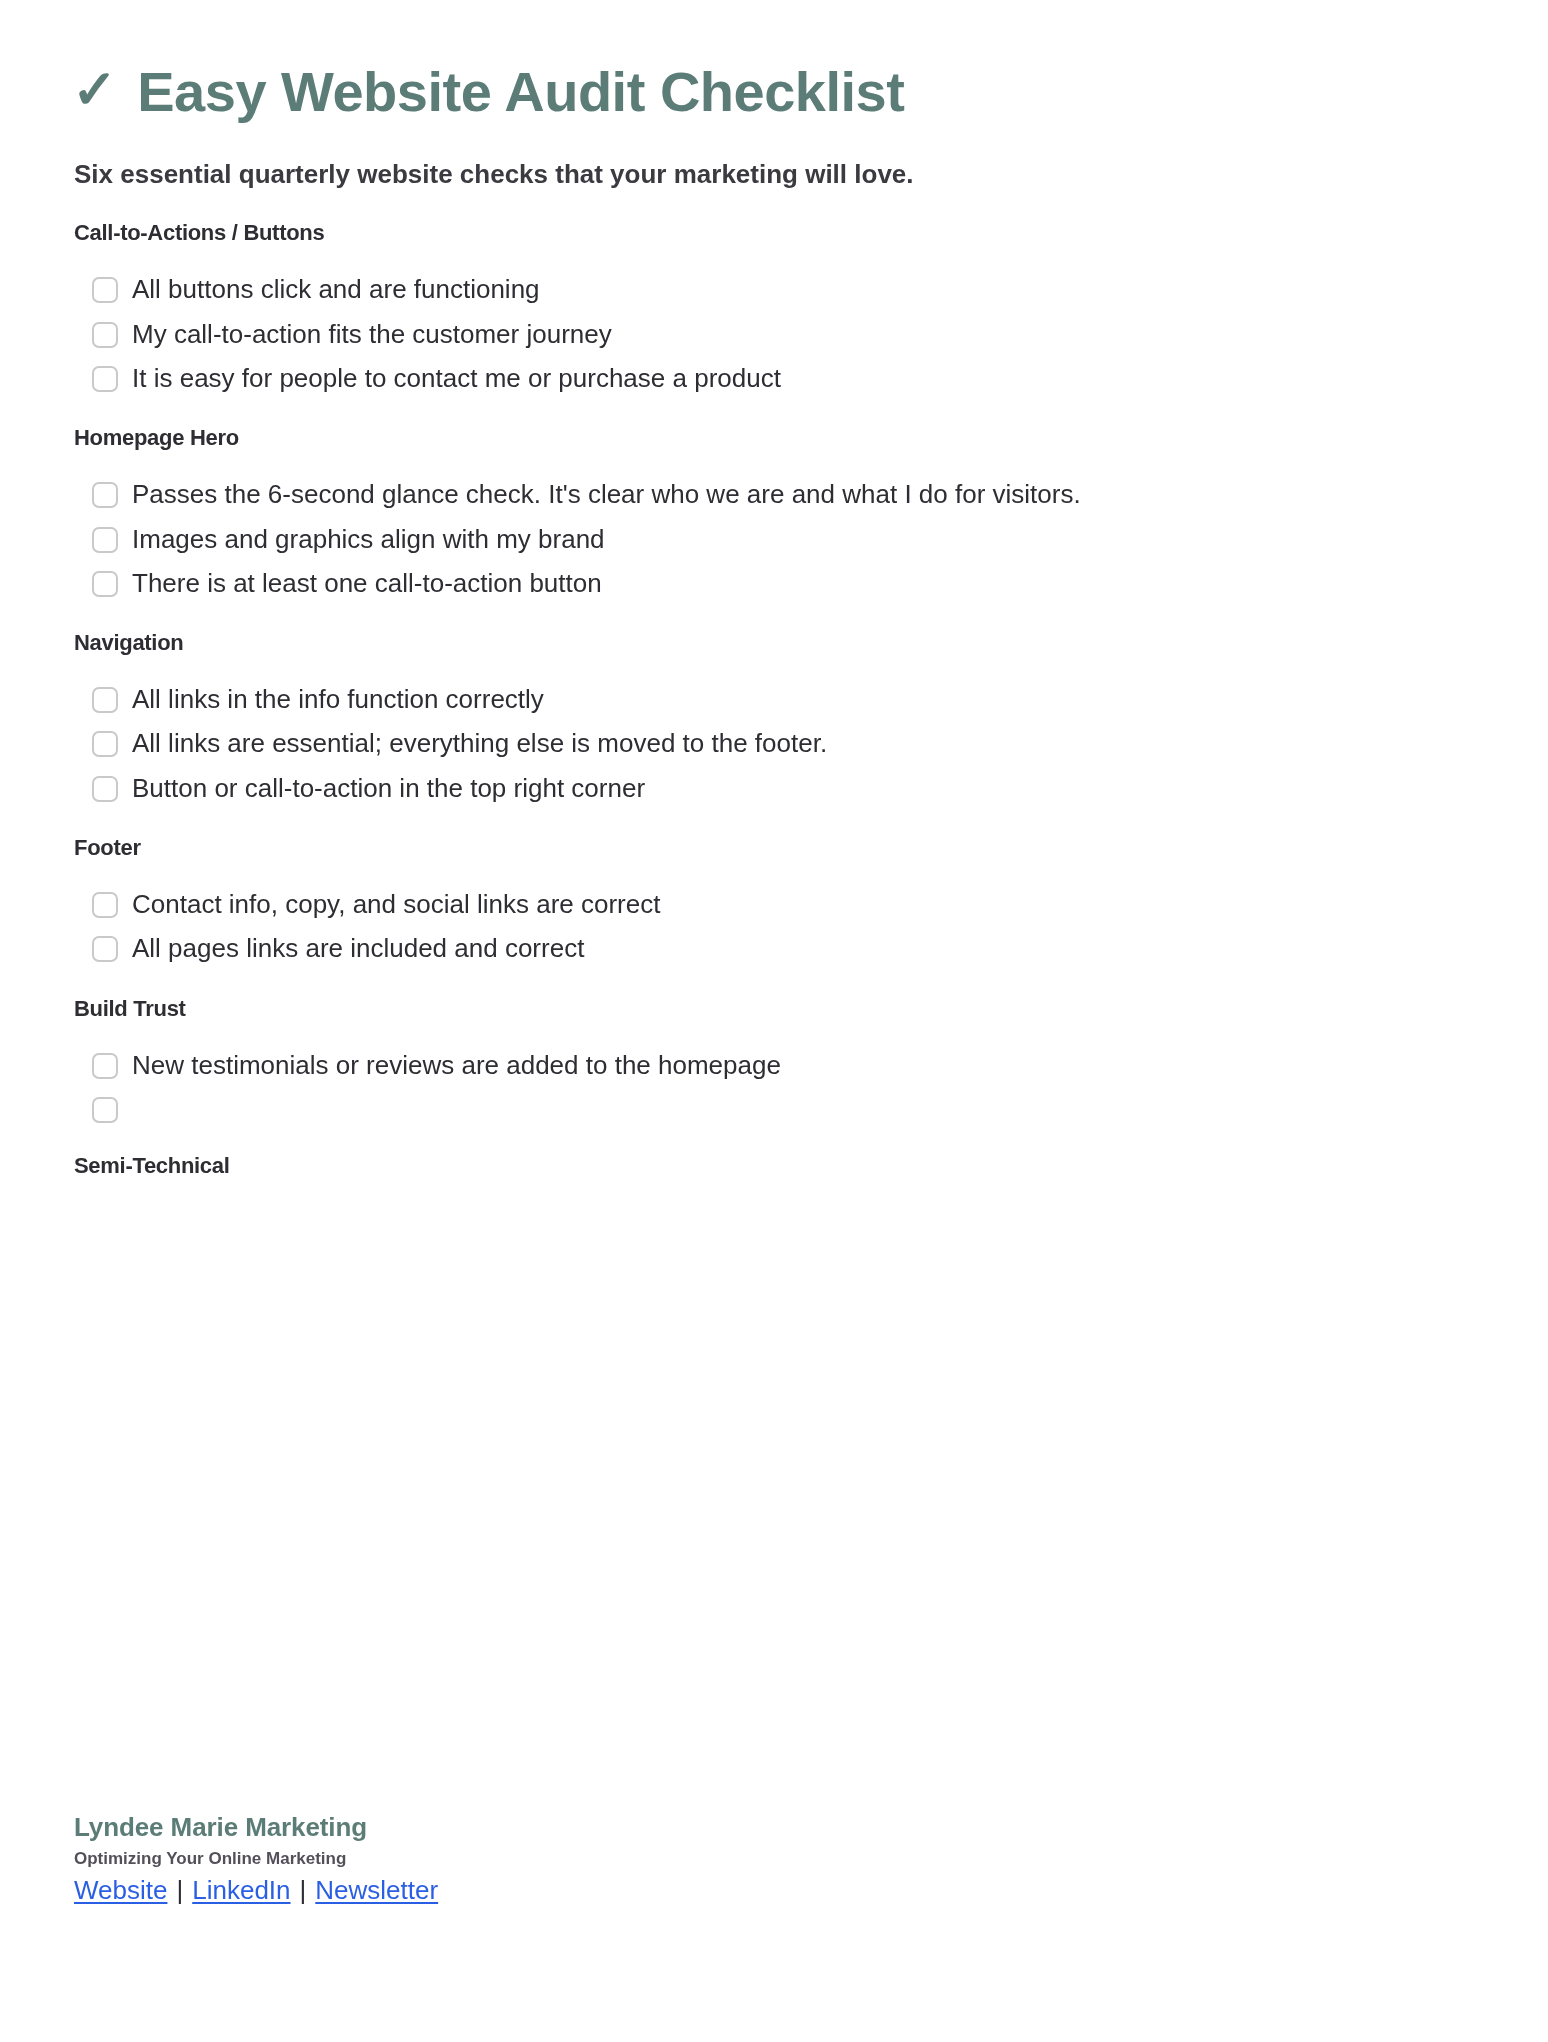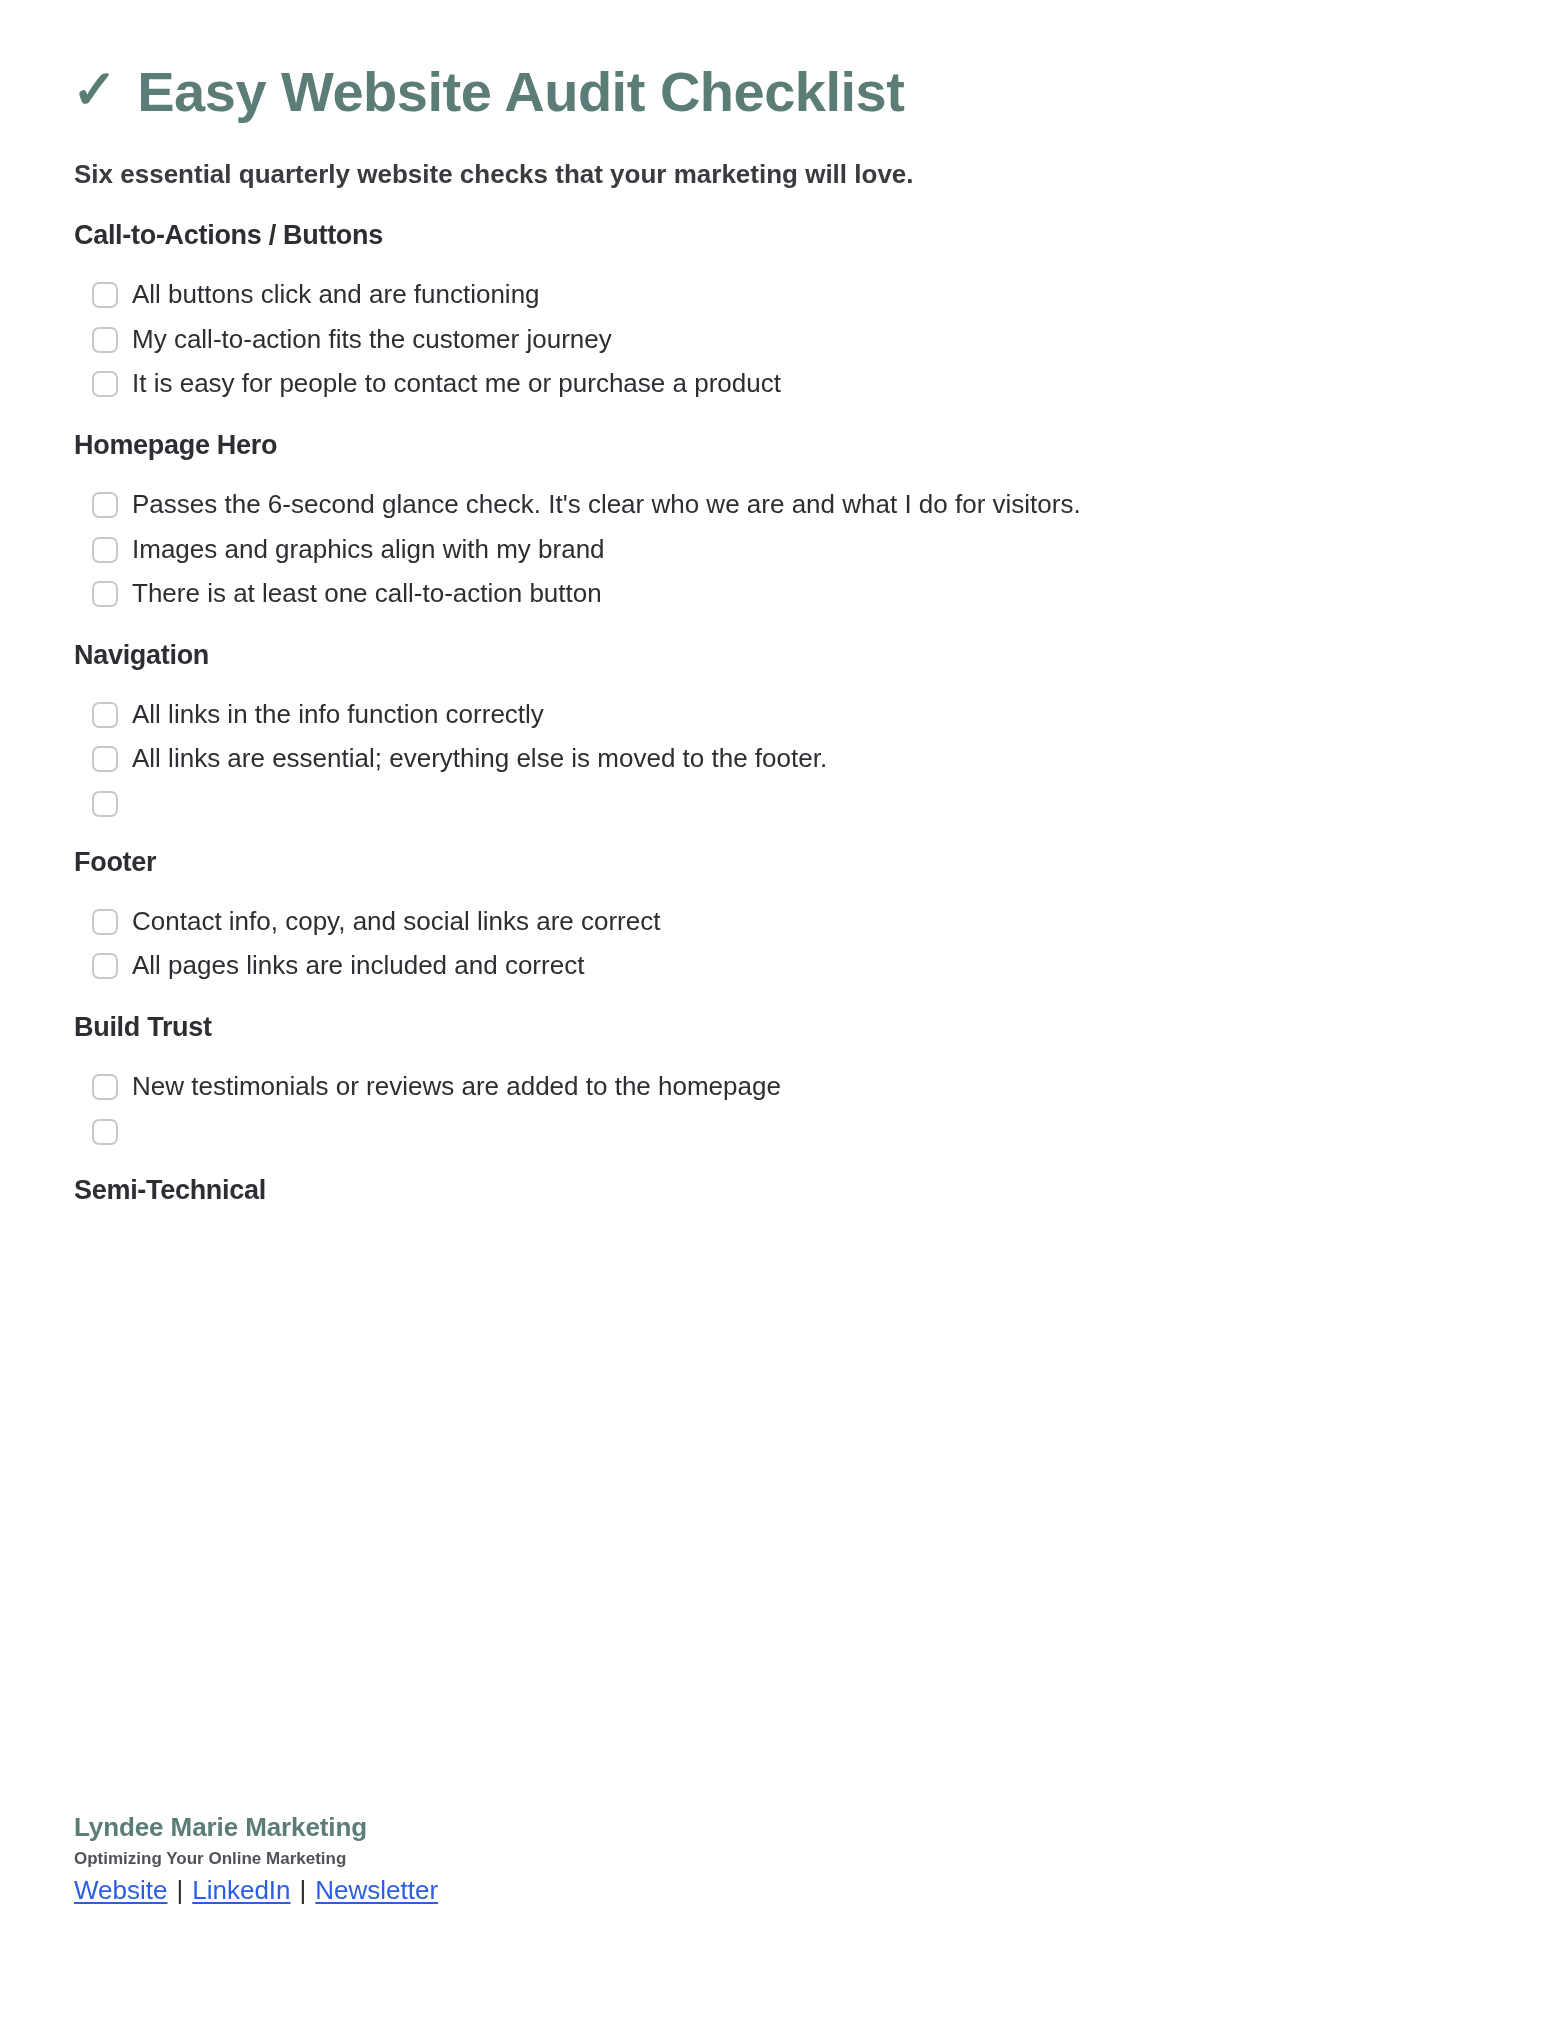--- a/index.html
+++ b/index.html
@@ -61,21 +61,21 @@
   }
 
   
   .sections {
     margin-top: 28px;
   }
   .section {
     margin-bottom: 4px;
   }
   .section-heading {
-    font-size: 27px;
+    font-size: 22px;
     font-weight: 700;
     color: #2d2d33;
     letter-spacing: -0.3px;
     margin: 30px 0 0 2px;
   }
   .section:first-child .section-heading {
     margin-top: 18px;
   }
   .check-list {
     list-style: none;
@@ -197,20 +197,21 @@
           <li class="check-item">
             <span class="checkbox"></span>
             <span class="check-label">All links in the info function correctly</span>
           </li>
           <li class="check-item">
             <span class="checkbox"></span>
             <span class="check-label">All links are essential; everything else is moved to the footer.</span>
           </li>
           <li class="check-item">
             <span class="checkbox"></span>
+            <span class="check-label">Button or call-to-action in the top right corner</span>
           </li>
         </ul>
       </div>
       <div class="section">
         <h2 class="section-heading">Footer</h2>
         <ul class="check-list">
           <li class="check-item">
             <span class="checkbox"></span>
             <span class="check-label">Contact info, copy, and social links are correct</span>
           </li>

